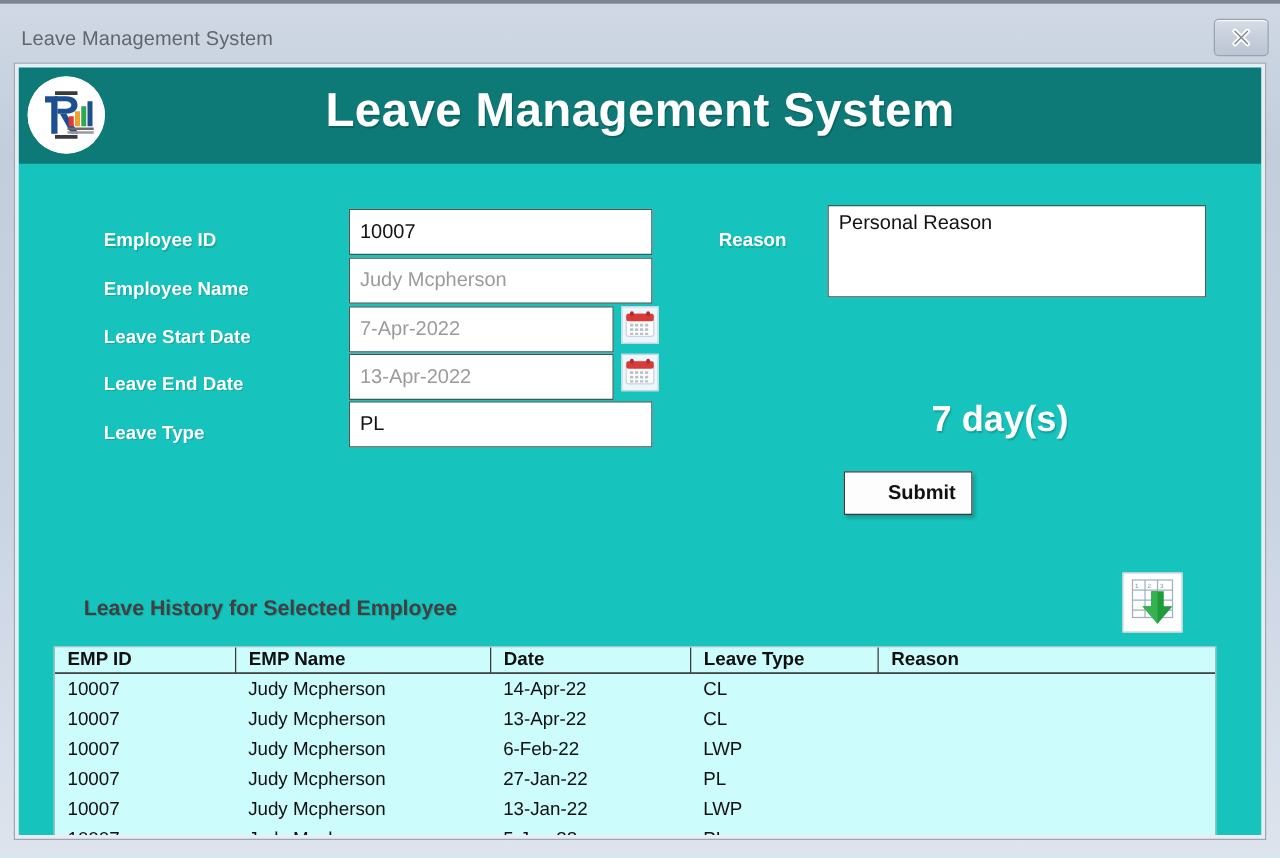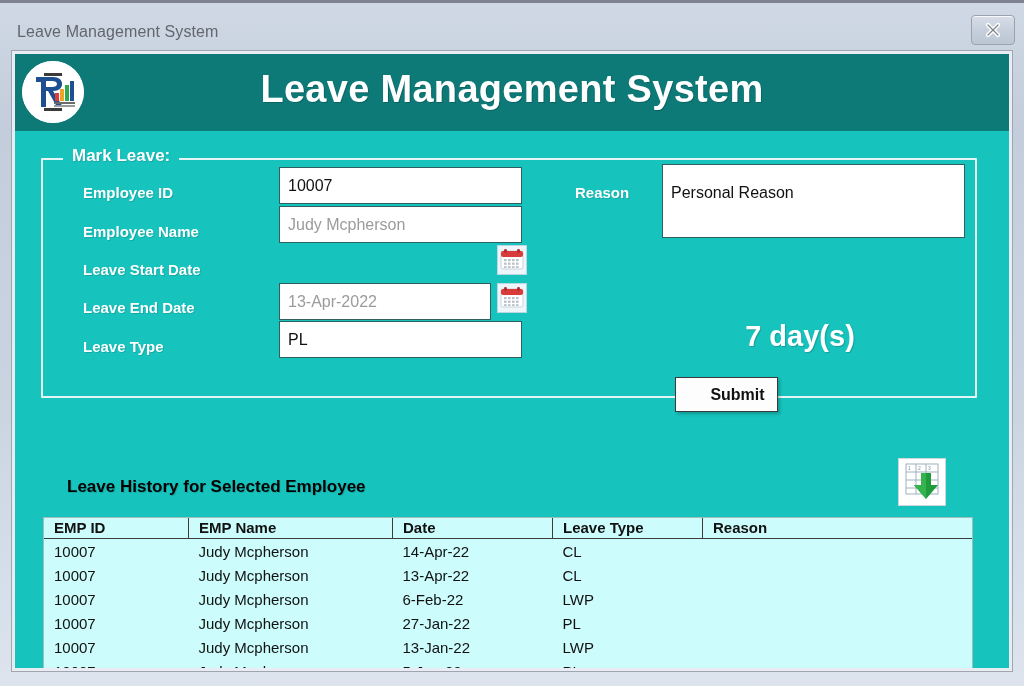--- a/index.html
+++ b/index.html
@@ -142,21 +142,21 @@
     background: #ffffff;
     border: 1px solid #2f5f5f;
     font-family: "Liberation Sans", sans-serif;
     font-size: 16px;
     color: #111111;
     padding: 0 8px;
     outline: none;
   }
   .txt.readonly { color: #9b9b9b; }
   .txt.area {
-    padding: 18px 8px;
+    padding: 4px 8px;
     resize: none;
     line-height: 19px;
     overflow: hidden;
   }
 
   .cal-icon {
     position: absolute;
     width: 30px;
     height: 30px;
     box-sizing: border-box;
@@ -193,21 +193,21 @@
     box-shadow: 2px 2px 3px rgba(0,0,0,.22);
   }
 
   
   .history-title {
     position: absolute;
     left: 52px;
     top: 423px;
     font-size: 17px;
     font-weight: bold;
-    color: #000000;
+    color: #404040;
     white-space: nowrap;
     text-shadow: 1px 1px 0 rgba(0,0,0,.13);
   }
   .export-icon {
     position: absolute;
     left: 883px;
     top: 404px;
     width: 48px;
     height: 48px;
     box-sizing: border-box;
@@ -295,33 +295,31 @@
             <rect x="38" y="28" width="4" height="12" fill="#f0a32a"></rect>
             <rect x="43" y="24" width="4" height="16" fill="#2fa84f"></rect>
             <rect x="48" y="20" width="4" height="20" fill="#1d4f91"></rect>
             <rect x="32" y="41" width="21" height="2" fill="#6b6b6b"></rect>
             <rect x="32" y="44" width="21" height="2" fill="#9a9a9a"></rect>
           </svg>
         </div>
         <div class="brand-title">Leave Management System</div>
       </div>
 
-      <div class="groupbox">
-        <div class="groupbox-legend">Mark Leave:</div>
-      </div>
 
       <div class="field-label" style="left:68px; top:130px;">Employee ID</div>
       <div class="field-label" style="left:68px; top:169px;">Employee Name</div>
       <div class="field-label" style="left:68px; top:207px;">Leave Start Date</div>
       <div class="field-label" style="left:68px; top:245px;">Leave End Date</div>
       <div class="field-label" style="left:68px; top:284px;">Leave Type</div>
 
       <input class="txt" type="text" style="left: 264px; top: 113px; width: 243px; height: 37px;" value="10007">
       <input class="txt readonly" type="text" style="left: 264px; top: 152px; width: 243px; height: 37px;" value="Judy Mcpherson">
 
+      <input class="txt readonly" type="text" style="left: 264px; top: 191px; width: 212px; height: 37px;" value="7-Apr-2022">
       <div class="cal-icon" style="left:482px; top:191px;">
         <svg width="24" height="24" viewBox="0 0 24 24" aria-hidden="true">
           <rect x="1" y="3" width="22" height="18" rx="2" fill="#ffffff" stroke="#c8d4da"></rect>
           <rect x="1" y="3" width="22" height="6" rx="2" fill="#d93b3b"></rect>
           <rect x="4" y="1" width="3" height="4" rx="1.4" fill="#b32d2d"></rect>
           <rect x="17" y="1" width="3" height="4" rx="1.4" fill="#b32d2d"></rect>
           <g fill="#b9c2c7">
             <rect x="4" y="11" width="2.6" height="2.2"></rect>
               <rect x="8" y="11" width="2.6" height="2.2"></rect>
             <rect x="12" y="11" width="2.6" height="2.2"></rect>

